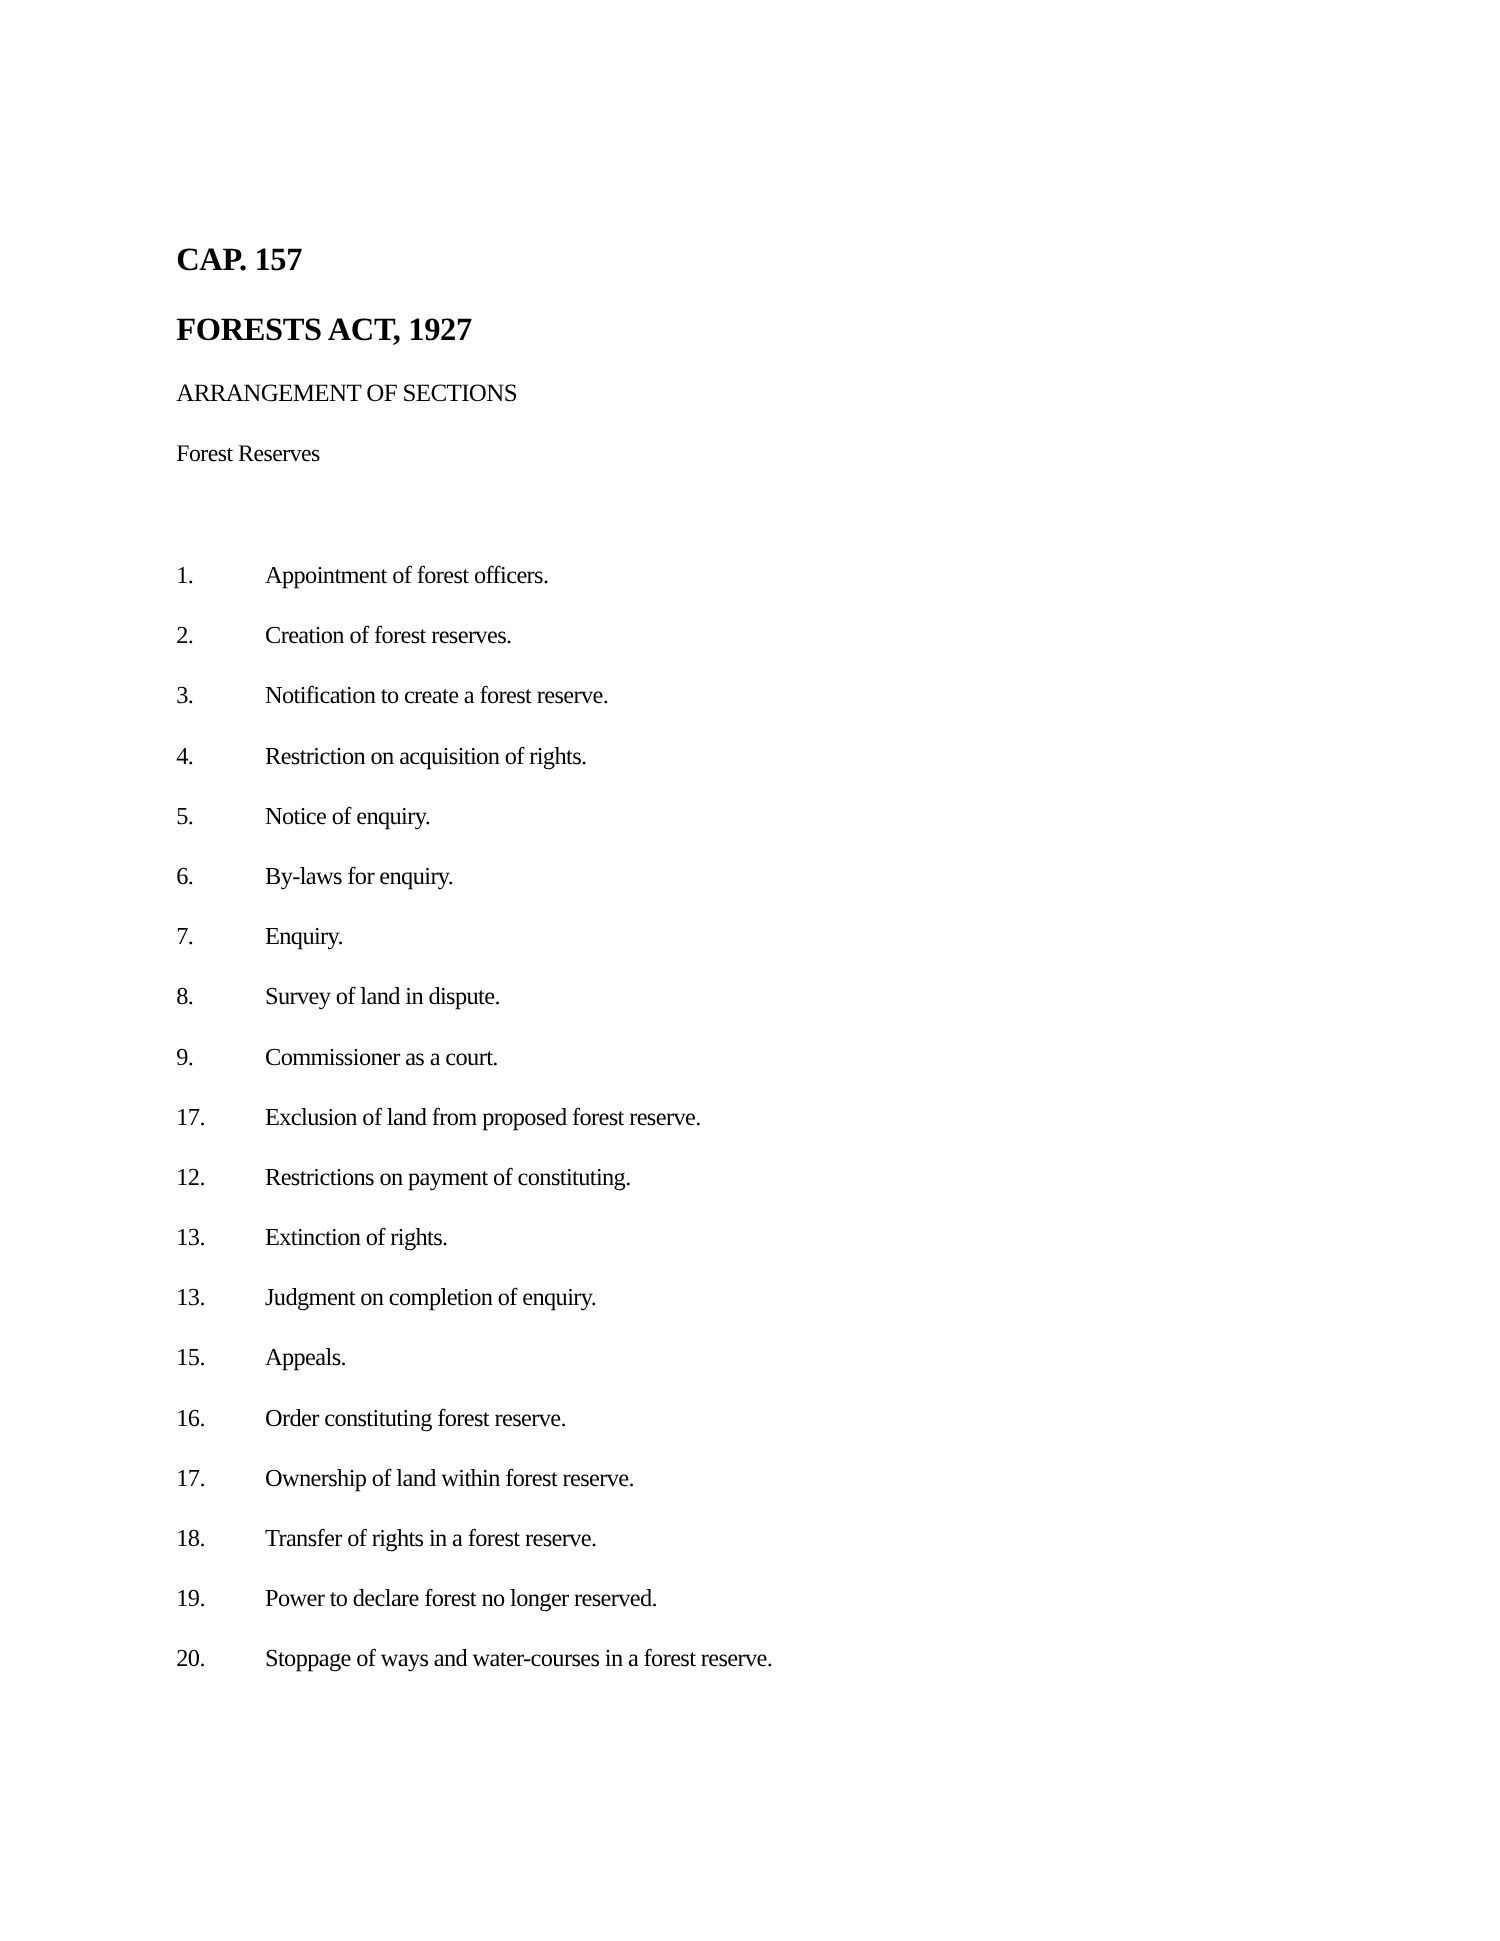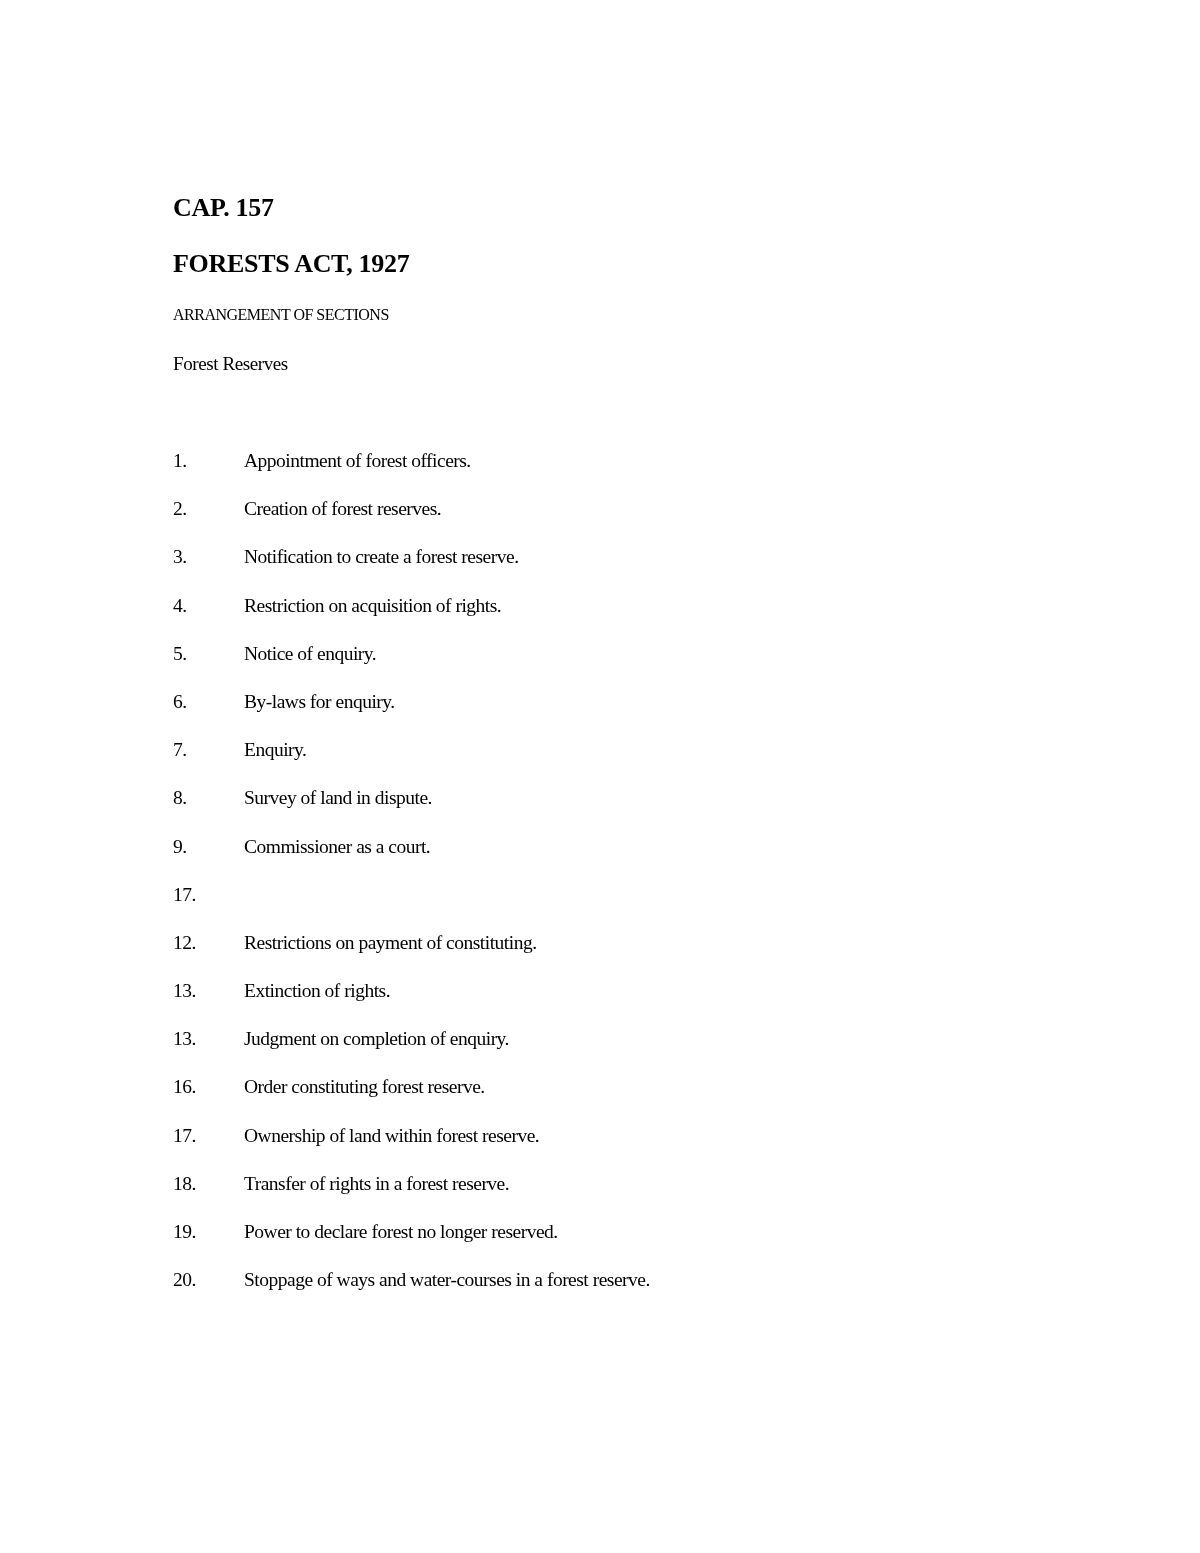--- a/index.html
+++ b/index.html
@@ -14,21 +14,20 @@
       overflow: hidden;
       font-family: "Liberation Serif", "DejaVu Serif", serif;
       color: #000000;
     }
     .page {
       position: absolute;
       left: 0;
       top: 0;
       width: 1160px;
       height: 1553px;
-      margin-left: 32px;
     }
     .cap {
       position: absolute;
       left: 141px;
       top: 192px;
       font-size: 26px;
       font-weight: bold;
       line-height: 32px;
       letter-spacing: -0.3px;
       margin: 0;
@@ -40,21 +39,21 @@
       font-size: 26px;
       font-weight: bold;
       line-height: 32px;
       letter-spacing: -0.3px;
       margin: 0;
     }
     .arrangement {
       position: absolute;
       left: 141px;
       top: 303px;
-      font-size: 16px;
+      font-size: 20px;
       line-height: 24px;
       letter-spacing: -0.5px;
       margin: 0;
       font-weight: normal;
     }
     .part-heading {
       position: absolute;
       left: 141px;
       top: 352px;
       font-size: 19px;
@@ -128,32 +127,37 @@
     <li class="section-row">
         <span class="section-num">8.</span>
         <span class="section-title">Survey of land in dispute.</span>
       </li>
     <li class="section-row">
         <span class="section-num">9.</span>
         <span class="section-title">Commissioner as a court.</span>
       </li>
     <li class="section-row">
         <span class="section-num">17.</span>
+        <span class="section-title">Exclusion of land from proposed forest reserve.</span>
       </li>
     <li class="section-row">
         <span class="section-num">12.</span>
         <span class="section-title">Restrictions on payment of constituting.</span>
       </li>
     <li class="section-row">
         <span class="section-num">13.</span>
         <span class="section-title">Extinction of rights.</span>
       </li>
     <li class="section-row">
         <span class="section-num">13.</span>
         <span class="section-title">Judgment on completion of enquiry.</span>
+      </li>
+    <li class="section-row">
+        <span class="section-num">15.</span>
+        <span class="section-title">Appeals.</span>
       </li>
     <li class="section-row">
         <span class="section-num">16.</span>
         <span class="section-title">Order constituting forest reserve.</span>
       </li>
     <li class="section-row">
         <span class="section-num">17.</span>
         <span class="section-title">Ownership of land within forest reserve.</span>
       </li>
     <li class="section-row">

